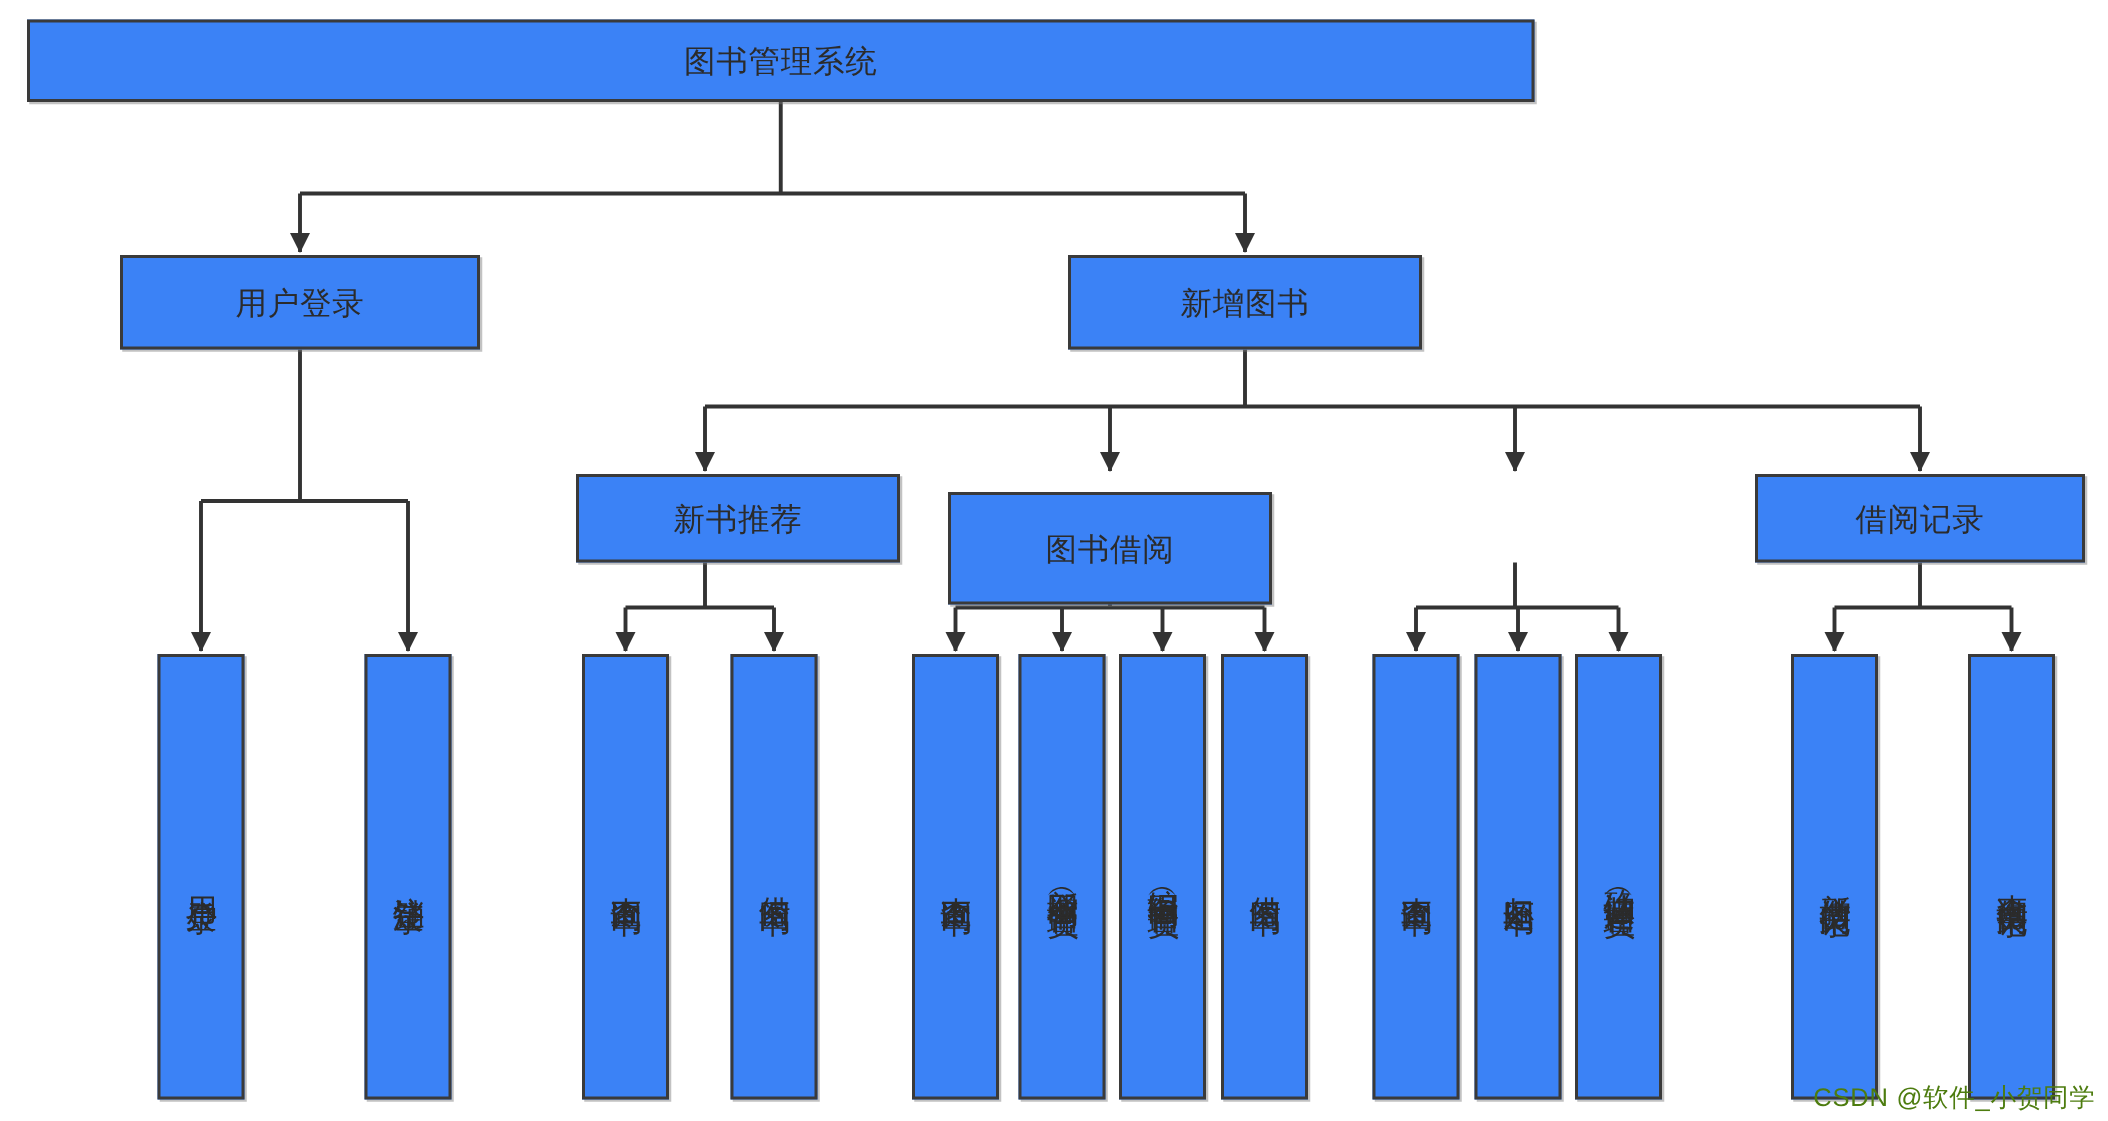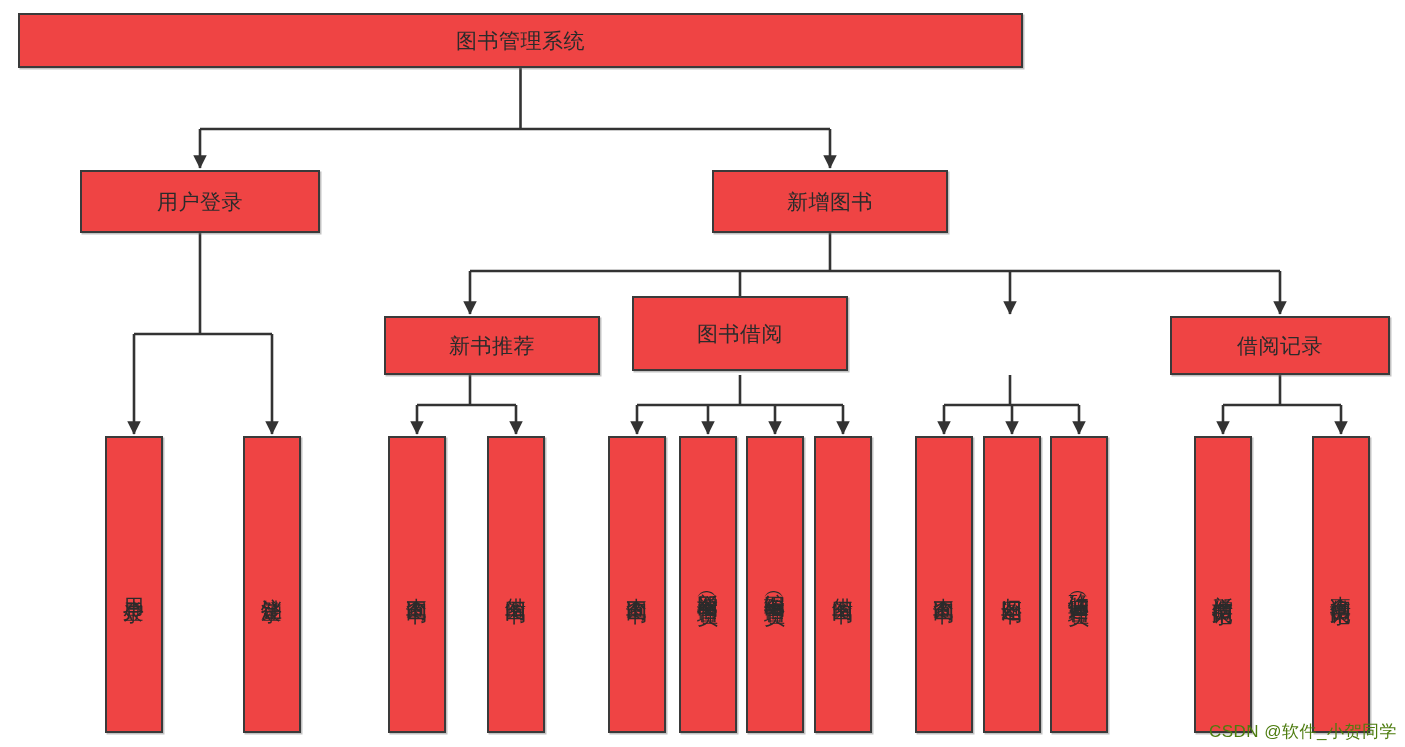--- a/index.html
+++ b/index.html
@@ -17,21 +17,21 @@
   #diagram-root {
     position: absolute;
     left: 0;
     top: 0;
     width: 1405px;
     height: 747px;
   }
   .node-box {
     position: absolute;
     box-sizing: border-box;
-    background: #ef4444;
+    background: #3b82f6;
     border: 2.2px solid #3a3a3a;
     box-shadow: 1.5px 1.5px 0 0 rgba(120,120,120,0.45);
   }
   .node-label-h {
     position: absolute;
     left: 0; right: 0; top: 0; bottom: 0;
     display: flex;
     align-items: center;
     justify-content: center;
     color: #2b2b2b;
@@ -135,21 +135,21 @@
   </div>
 
   <div class="node-box" style="left:712px; top:170px; width:236px; height:63px;">
     <span class="node-label-h">新增图书</span>
   </div>
 
   <div class="node-box" style="left:362px; top:316px; width:216px; height:59px;margin-left:22px;">
     <span class="node-label-h">新书推荐</span>
   </div>
 
-  <div class="node-box" style="left:632px; top:296px; width:216px; height:75px;padding-left:48px;">
+  <div class="node-box" style="left:632px; top:328px; width:216px; height:75px;padding-left:48px;">
     <span class="node-label-h">图书借阅</span>
   </div>
 
 
   <div class="node-box" style="left:1170px; top:316px; width:220px; height:59px;">
     <span class="node-label-h">借阅记录</span>
   </div>
 
   <div class="node-box" style="left:105px; top:436px; width:58px; height:297px;">
     <span class="node-label-v">用户登录</span>

